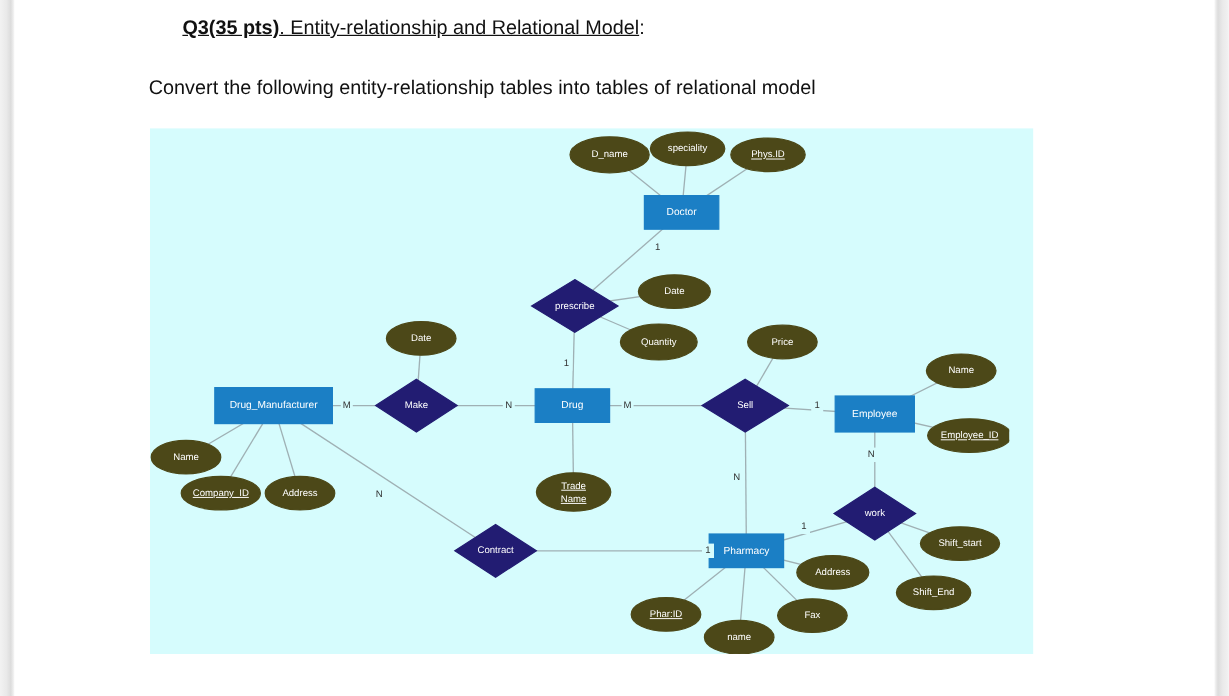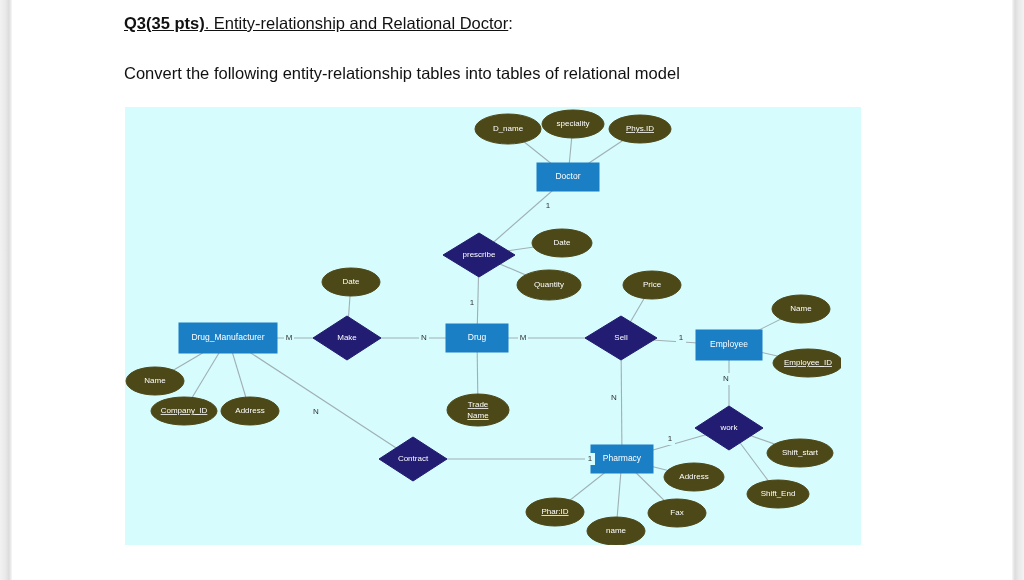--- a/index.html
+++ b/index.html
@@ -35,20 +35,21 @@
     left: 124px;
     top: 14px;
     font-size: 16.5px;
     color: #111111;
     white-space: nowrap;
     font-weight: 400;
   }
   .q-title .bold-underline {
     font-weight: bold;
     text-decoration: underline;
+    margin-left: 28px;
   }
   .q-title .plain-underline {
     text-decoration: underline;
   }
   .q-sub {
     position: absolute;
     left: 124px;
     top: 64px;
     font-size: 16.5px;
     color: #111111;
@@ -108,21 +109,21 @@
     dominant-baseline: middle;
   }
 </style>
 </head>
 <body>
 
 <div class="edge-strip left"></div>
 <div class="edge-strip right"></div>
 
 <div class="q-title">
-  <span class="bold-underline">Q3(35 pts)</span><span class="plain-underline">. Entity-relationship and Relational Doctor</span><span>:</span>
+  <span class="bold-underline">Q3(35 pts)</span><span class="plain-underline">. Entity-relationship and Relational Model</span><span>:</span>
 </div>
 <div class="q-sub">Convert the following entity-relationship tables into tables of relational model</div>
 
 <div id="er-canvas">
   <svg id="er-svg" viewBox="0 0 716 438" xmlns="http://www.w3.org/2000/svg">
     <g id="layer-lines">
         <line x1="443" y1="70" x2="354" y2="148" class="er-line"></line>
         <line x1="354" y1="148" x2="352" y2="231" class="er-line"></line>
         <line x1="103" y1="231" x2="222" y2="231" class="er-line"></line>
         <line x1="222" y1="231" x2="352" y2="231" class="er-line"></line>

